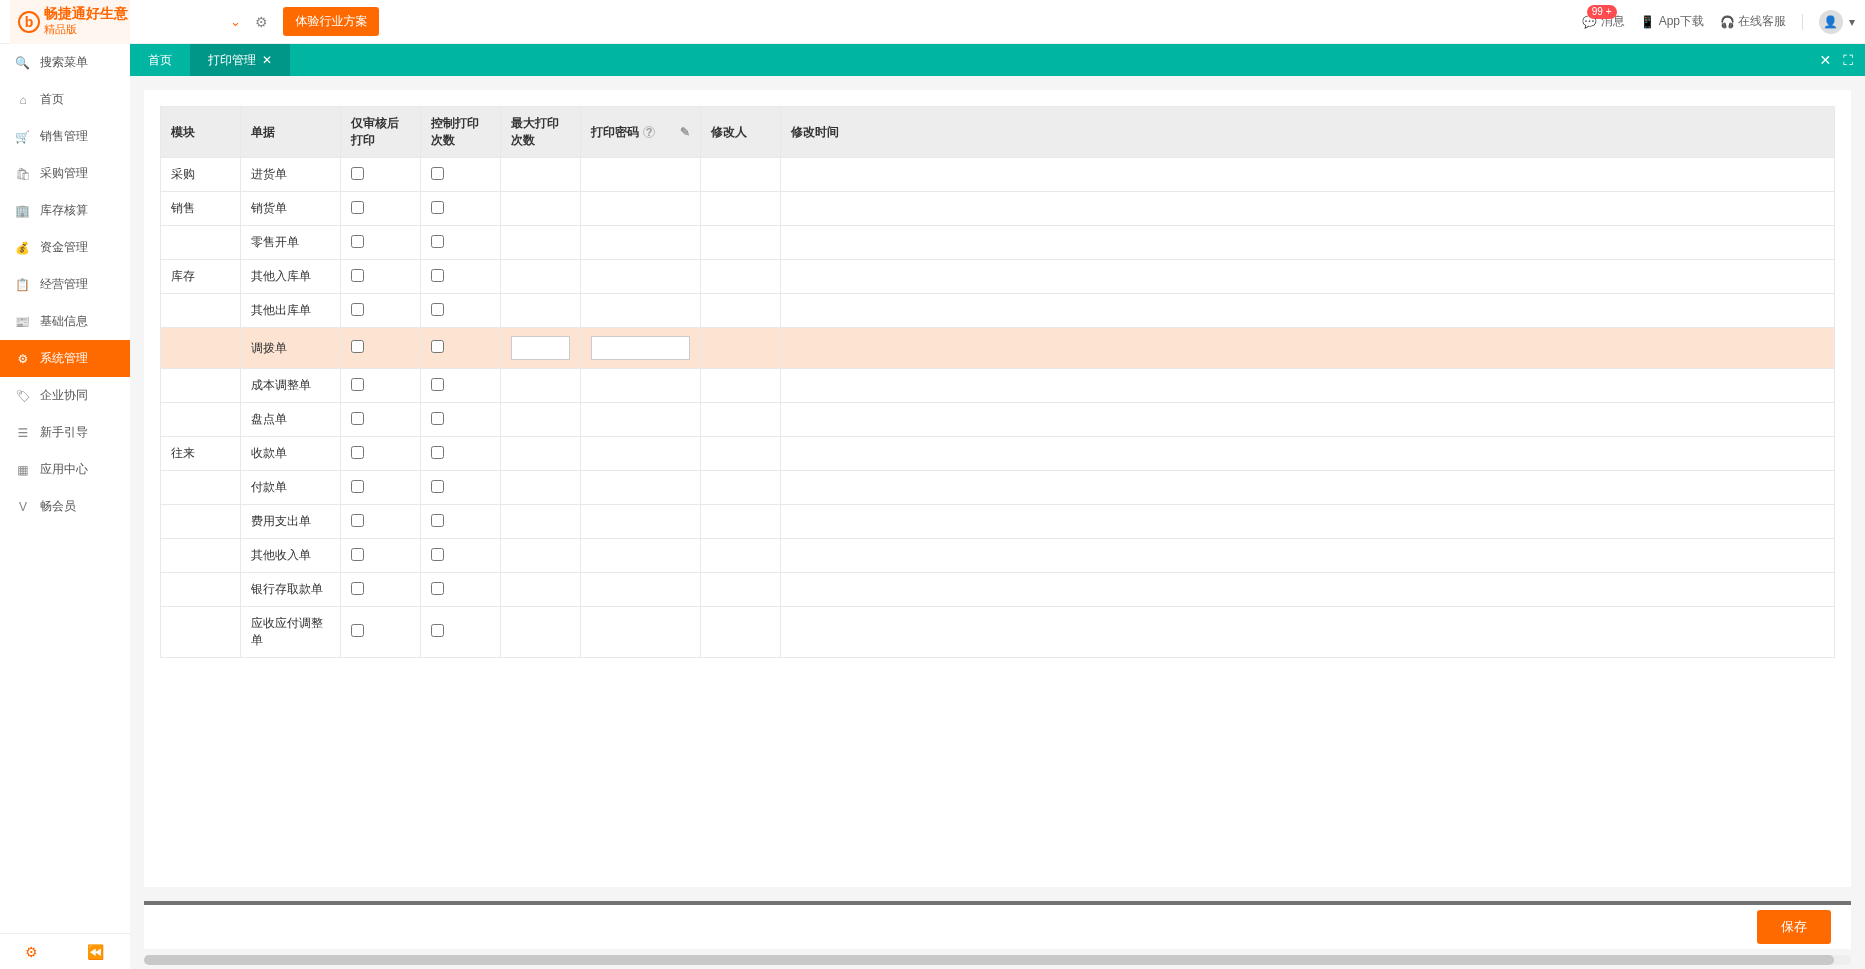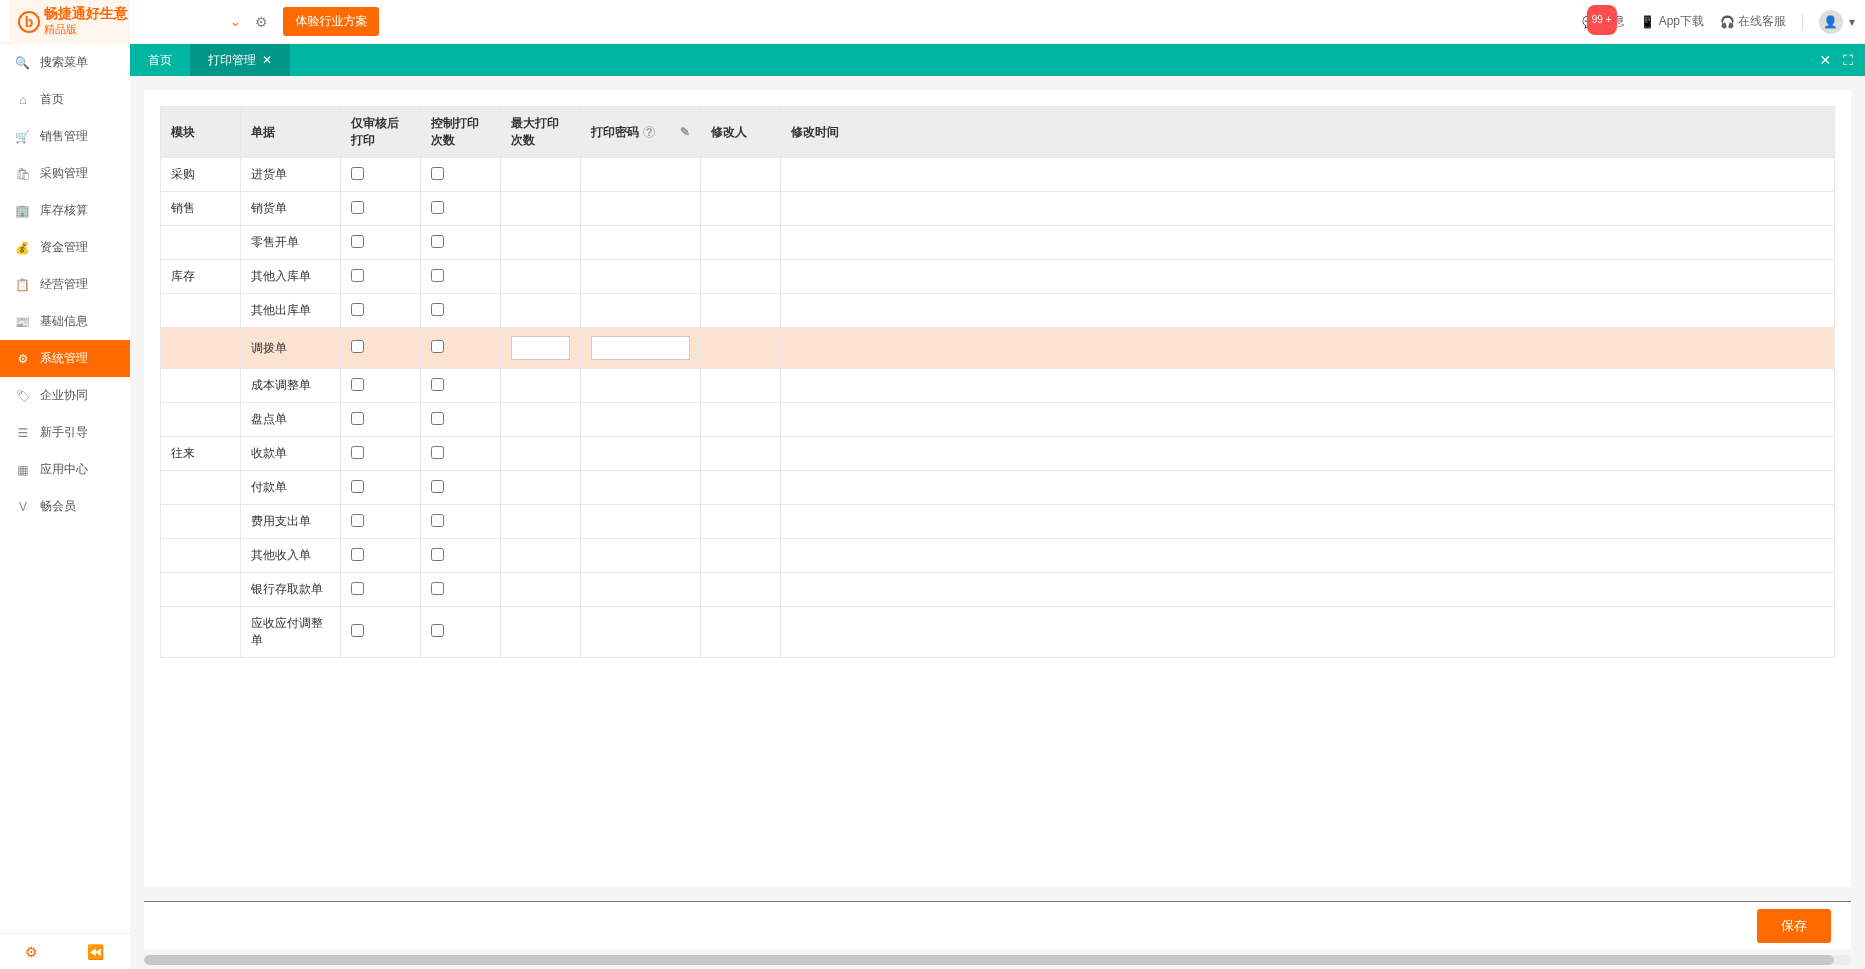--- a/index.html
+++ b/index.html
@@ -11,21 +11,21 @@
 .logo-area { display: flex; align-items: center; width: 120px; background: #fff6ef; height: 44px; padding-left: 8px; }
 .logo-icon { width: 22px; height: 22px; border: 2px solid #f60; border-radius: 50%; display: flex; align-items: center; justify-content: center; color: #f60; font-size: 14px; font-weight: bold; margin-right: 4px; }
 .logo-text { font-size: 14px; color: #f60; font-weight: bold; line-height: 1.1; }
 .logo-sub { font-size: 11px; color: #f60; }
 .org-select { margin-left: 20px; display: flex; align-items: center; color: #999; font-size: 13px; cursor: pointer; }
 .org-select .chev { margin-left: 80px; color: #f60; }
 .gear-top { margin-left: 14px; color: #888; cursor: pointer; font-size: 14px; }
 .btn-orange { margin-left: 16px; background: #ff6a00; color: #fff; border: none; border-radius: 3px; padding: 6px 12px; font-size: 12px; cursor: pointer; }
 .topbar-right { margin-left: auto; display: flex; align-items: center; gap: 16px; color: #666; font-size: 12px; }
 .top-item { display: flex; align-items: center; gap: 3px; cursor: pointer; position: relative; }
-.badge { position: absolute; top: -8px; left: 4px; background: #ff4d4f; color: #fff; border-radius: 8px; padding: 8px 5px; font-size: 10px; line-height: 14px; }
+.badge { position: absolute; top: -8px; left: 4px; background: #ff4d4f; color: #fff; border-radius: 8px; padding: 0 5px; font-size: 10px; line-height: 14px; }
 .avatar { width: 24px; height: 24px; border-radius: 50%; background: #ddd; display: flex; align-items: center; justify-content: center; color: #aaa; }
 .divider-v { width: 1px; height: 16px; background: #ddd; }
 
 
 .body { flex: 1; display: flex; min-height: 0; }
 
 
 .sidebar { width: 130px; background: #fff; display: flex; flex-direction: column; }
 .side-items { flex: 1; overflow-y: auto; }
 .side-item { display: flex; align-items: center; padding: 10px 14px; color: #555; cursor: pointer; }
@@ -58,21 +58,21 @@
 .col-max { width: 80px; }
 .col-pwd { width: 120px; }
 .col-user { width: 80px; }
 .th-pwd { display: flex; align-items: center; gap: 4px; }
 .help-ico { color: #999; font-size: 11px; border: 1px solid #bbb; border-radius: 50%; width: 12px; height: 12px; display: inline-flex; align-items: center; justify-content: center; }
 .edit-ico { margin-left: auto; color: #999; cursor: pointer; }
 .chk { width: 13px; height: 13px; cursor: pointer; }
 td input.cell-input { width: 100%; border: 1px solid #ccc; padding: 3px 4px; background: #fff; height: 24px; }
 
 
-.footer-bar { height: 48px; background: #fff; display: flex; align-items: center; justify-content: flex-end; padding: 0 20px; border-top: 1px solid #737373; margin: 0 14px 6px; }
+.footer-bar { height: 48px; background: #fff; display: flex; align-items: center; justify-content: flex-end; padding: 0 20px; border-top: 4px solid #737373; margin: 0 14px 6px; }
 .btn-save { background: #ff6a00; color: #fff; border: none; border-radius: 3px; padding: 8px 24px; font-size: 13px; cursor: pointer; }
 
 .hscroll { height: 10px; margin: 0 14px 4px; background: #eee; border-radius: 5px; position: relative; }
 .hscroll-thumb { position: absolute; left: 0; top: 0; height: 10px; width: 99%; background: #c8c8c8; border-radius: 5px; }
 </style>
 </head>
 <body>
 
 <div class="app">
 

